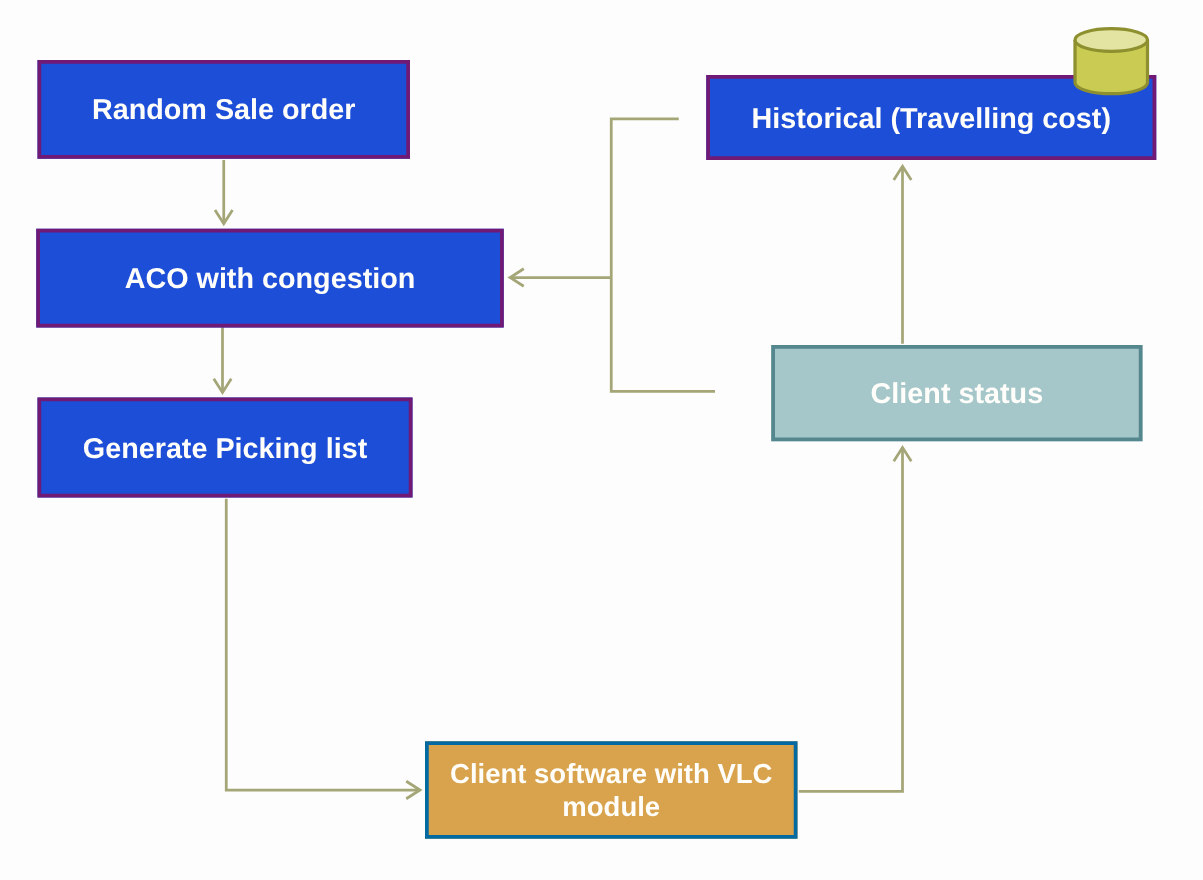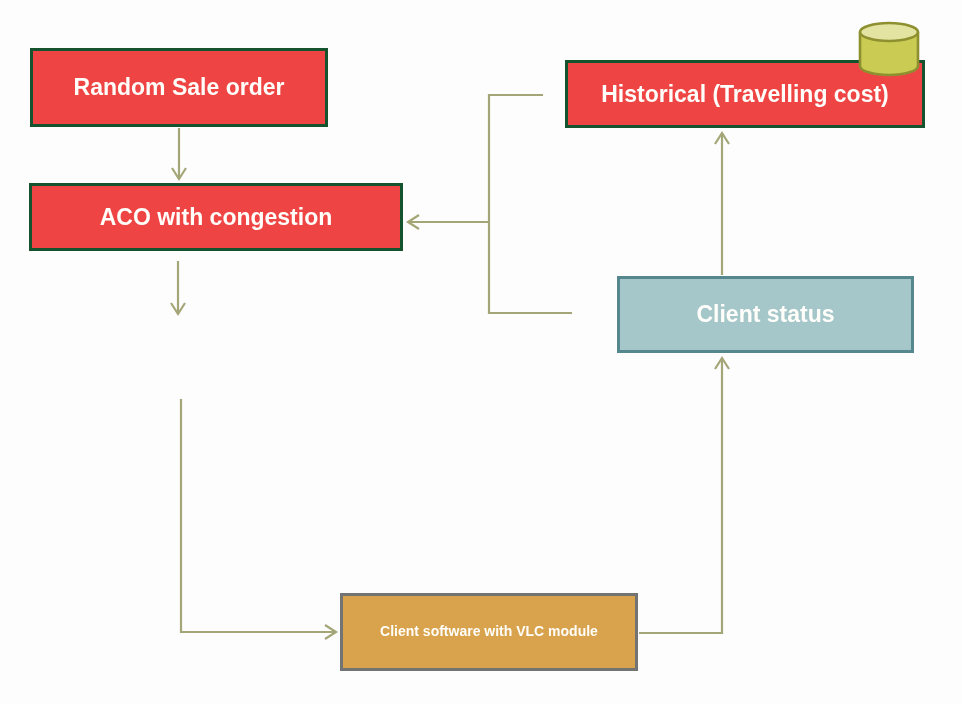--- a/index.html
+++ b/index.html
@@ -30,35 +30,35 @@
     align-items: center;
     justify-content: center;
     text-align: center;
     color: #fffefa;
     font-weight: bold;
     font-size: 23px;
     line-height: 1.25;
     padding: 4px 10px;
   }
   .node.olive {
-    background: #ef4444;
-    border: 3px solid #14532d;
+    background: #1d4ed8;
+    border: 3px solid #701a75;
   }
   .node.orange {
     background: #d8a34c;
-    border: 3px solid #737373;
-    font-size: 14px;
+    border: 3px solid #0369a1;
+    font-size: 22px;
   }
   .node.teal {
     background: #a5c7ca;
     border: 3px solid #55878e;
     margin-left: 44px;
   }
   .node-random   { left: 30px;  top: 48px;  width: 298px; height: 79px; }
-  .node-aco      { left: 29px;  top: 183px; width: 374px; height: 68px; }
+  .node-aco      { left: 29px;  top: 183px; width: 374px; height: 79px; }
   .node-picking  { left: 30px;  top: 318px; width: 300px; height: 80px; }
   .node-software { left: 340px; top: 593px; width: 298px; height: 78px; }
   .node-historical { left: 565px; top: 60px; width: 360px; height: 68px; }
   .node-status   { left: 573px; top: 276px; width: 297px; height: 77px; }
   .cylinder {
     position: absolute;
     left: 858px;
     top: 21px;
     width: 62px;
     height: 57px;
@@ -94,20 +94,23 @@
   </svg>
 
   <div class="node olive node-random">
     <span>Random Sale order</span>
   </div>
 
   <div class="node olive node-aco">
     <span>ACO with congestion</span>
   </div>
 
+  <div class="node olive node-picking">
+    <span>Generate Picking list</span>
+  </div>
 
   <div class="node orange node-software">
     <span>Client software with VLC module</span>
   </div>
 
   <div class="node olive node-historical">
     <span>Historical (Travelling cost)</span>
   </div>
 
   <div class="node teal node-status">

